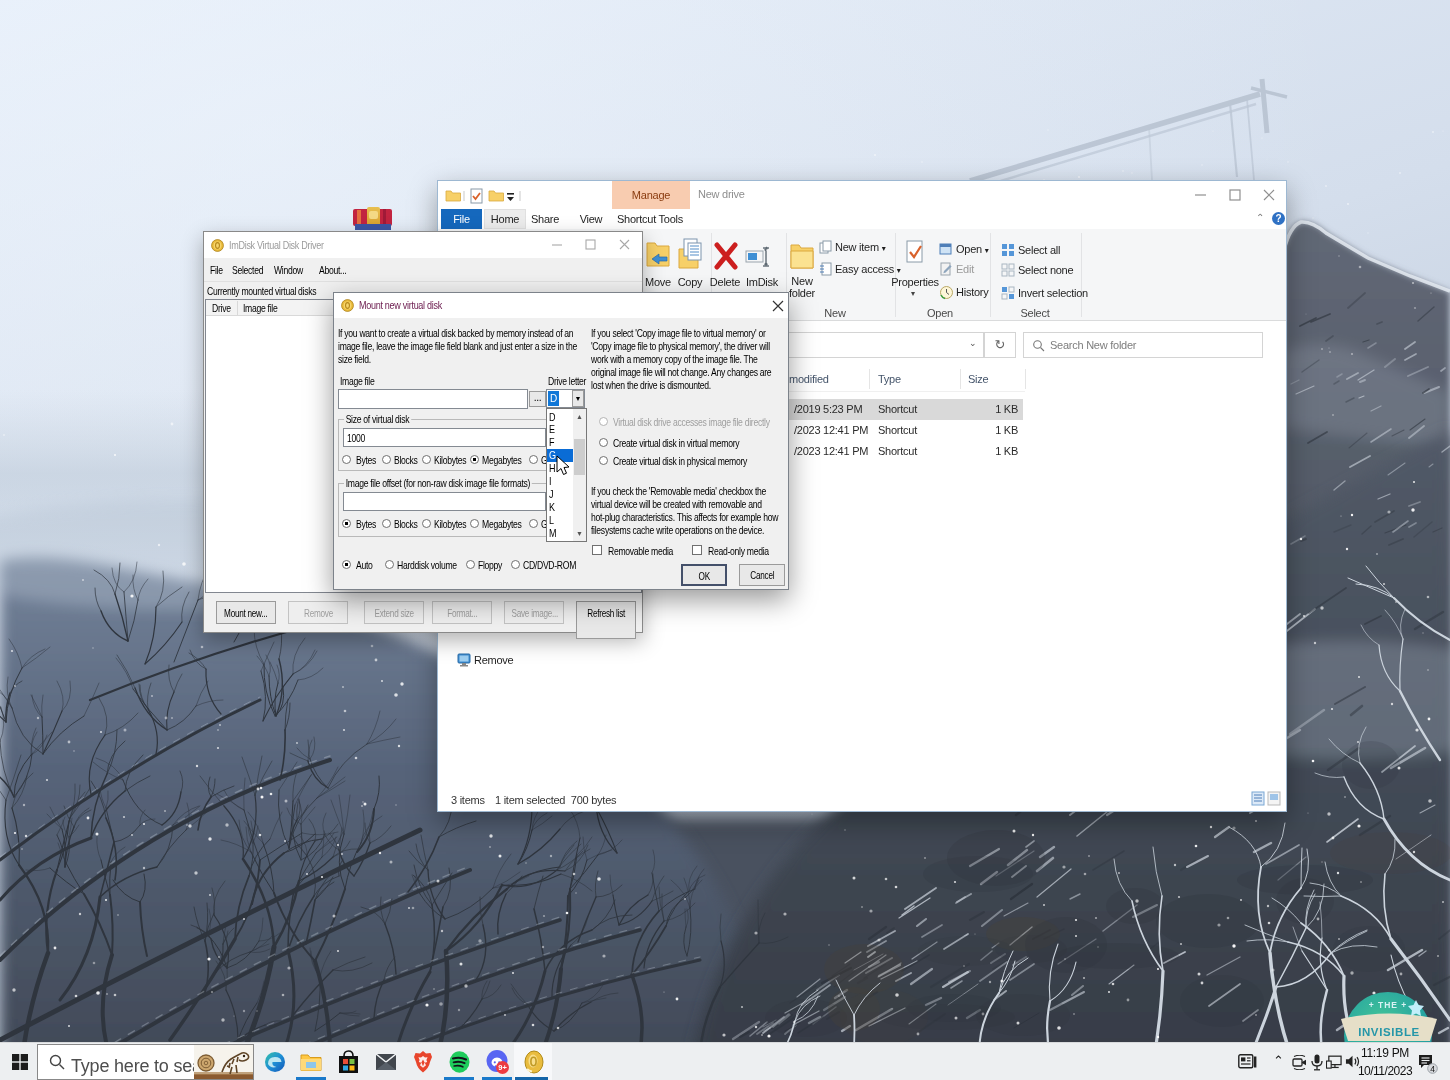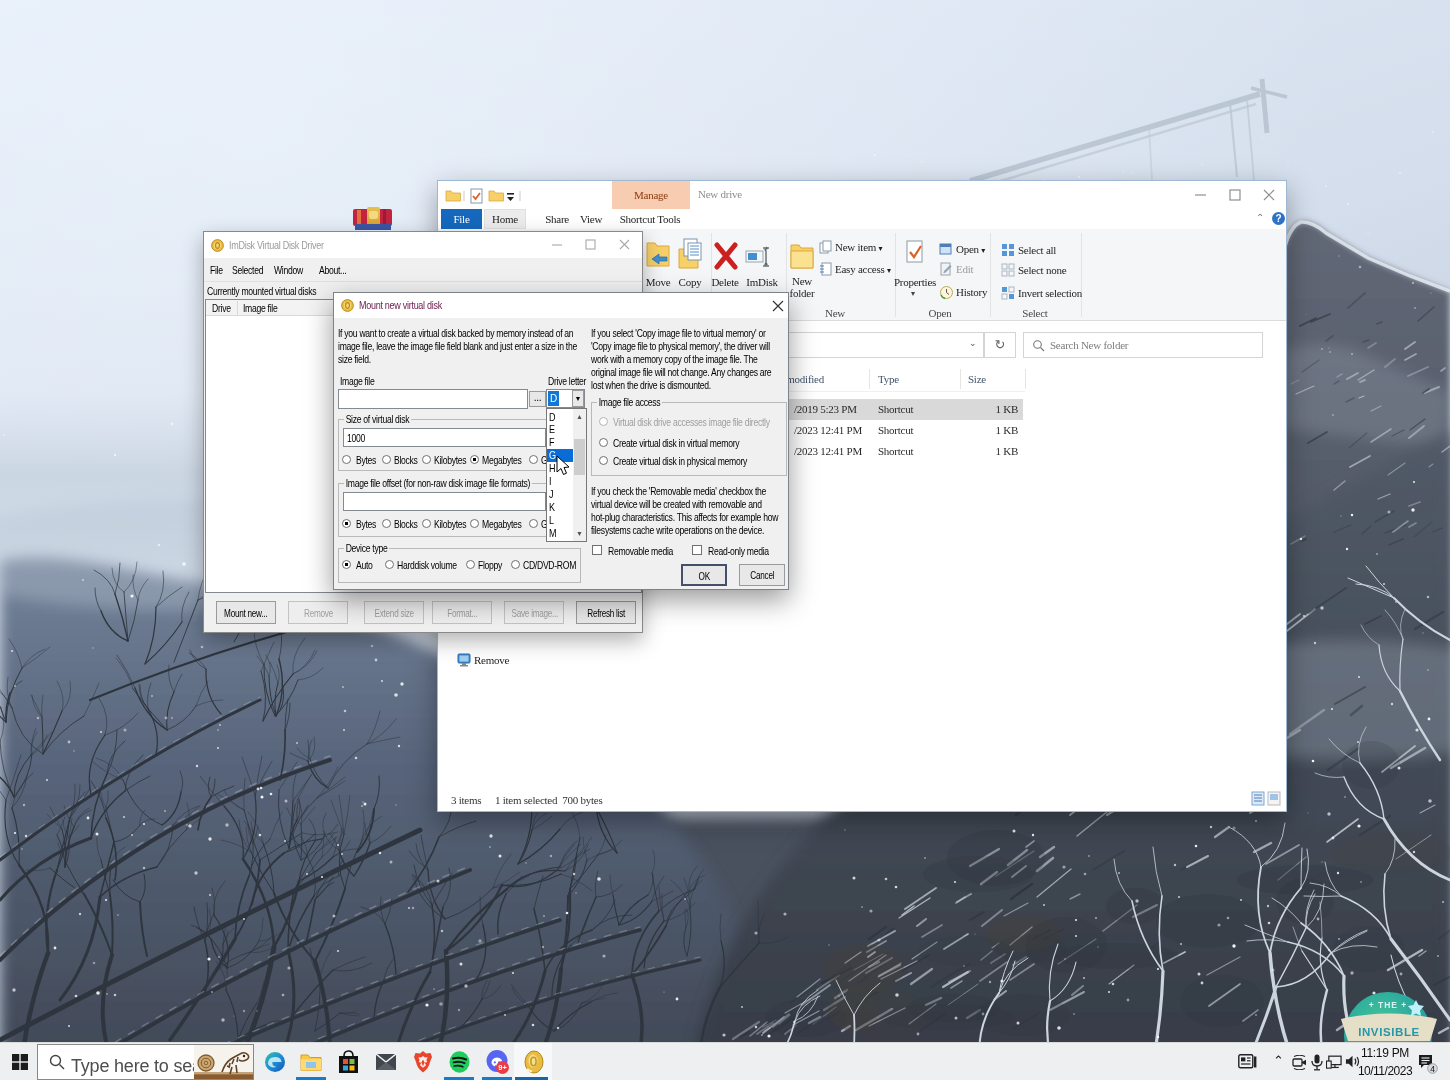--- a/index.html
+++ b/index.html
@@ -1,19 +1,19 @@
 <!DOCTYPE html>
 <html><head><meta charset="utf-8">
 <style>
 html,body{margin:0;padding:0;width:1450px;height:1080px;overflow:hidden;
 font-family:"Liberation Sans",sans-serif;}
 *{box-sizing:border-box;}
 .ab{position:absolute;}
 .w32{font-size:10.5px;line-height:13px;letter-spacing:-0.35px;color:#000;white-space:nowrap;transform:scaleX(0.82);transform-origin:0 0;}
-.seg{font-size:11px;letter-spacing:-0.25px;color:#1f1f1f;white-space:nowrap;font-family:Liberation Serif, serif;}
+.seg{font-size:11px;letter-spacing:-0.25px;color:#1f1f1f;white-space:nowrap;}
 .radio{position:absolute;width:9px;height:9px;border:1px solid #707070;border-radius:50%;background:#fff;}
 .radio.on{background:radial-gradient(circle,#000 0 1.8px,#fff 2px);}
 .radio.dis{border-color:#b4b4b4;}
 .chk{position:absolute;width:10px;height:10px;border:1px solid #707070;background:#fff;}
 .gb{position:absolute;border:1px solid #b9b9b9;}
 .gb>span{position:absolute;top:-7px;left:5px;background:#f0f0f0;padding:0 2px;}
 .btn{position:absolute;background:#e8e8e8;border:1px solid #9a9a9a;color:#000;white-space:nowrap;
 font-size:10.5px;letter-spacing:-0.35px;text-align:center;}
 .btn>i{display:inline-block;font-style:normal;transform:scaleX(0.78);}
 .btn.dis{border-color:#c3c3c3;color:#9f9f9f;background:#eee;}
@@ -1452,21 +1452,21 @@
     <div class="ab seg" style="left:174px;top:0;width:78px;height:28px;background:#f8ccb0;color:#8a3c10;text-align:center;line-height:28px">Manage</div>
     <div class="ab seg" style="left:260px;top:7px;color:#8e8e8e">New drive</div>
     <svg class="ab" style="left:751px;top:0" width="98" height="28" viewBox="0 0 98 28">
       <line x1="6" y1="14" x2="17" y2="14" stroke="#8f8f8f" stroke-width="1.2"></line>
       <rect x="41" y="9" width="10" height="10" fill="none" stroke="#8f8f8f" stroke-width="1.2"></rect>
       <path d="M75,9 l10,10 M85,9 l-10,10" stroke="#8f8f8f" stroke-width="1.2"></path>
     </svg>
     <div class="ab" style="left:0;top:28px;width:848px;height:20px;background:#fff"></div>
     <div class="ab seg" style="left:3px;top:28px;width:41px;height:20px;background:#1568bd;color:#fff;text-align:center;line-height:20px">File</div>
     <div class="ab seg" style="left:46px;top:28px;width:42px;height:20px;background:#ececec;border:1px solid #e0e0e0;text-align:center;line-height:19px">Home</div>
-    <div class="ab seg" style="left:93px;top:28px;width:38px;height:20px;text-align:right;line-height:20px">Share</div>
+    <div class="ab seg" style="left:93px;top:28px;width:38px;height:20px;text-align:left;line-height:20px">Share</div>
     <div class="ab seg" style="left:135px;top:28px;width:36px;height:20px;text-align:center;line-height:20px">View</div>
     <div class="ab seg" style="left:176px;top:28px;width:72px;height:20px;text-align:center;line-height:20px">Shortcut Tools</div>
     <div class="ab" style="left:0;top:48px;width:848px;height:92px;background:#f5f6f7;border-bottom:1px solid #dadbdc"></div>
     <div class="ab" style="left:273px;top:52px;width:1px;height:84px;background:#e2e3e5"></div>
     <div class="ab" style="left:348px;top:52px;width:1px;height:84px;background:#e2e3e5"></div>
     <div class="ab" style="left:457px;top:52px;width:1px;height:84px;background:#e2e3e5"></div>
     <div class="ab" style="left:552px;top:52px;width:1px;height:84px;background:#e2e3e5"></div>
     <div class="ab" style="left:643px;top:52px;width:1px;height:84px;background:#e2e3e5"></div>
     <svg class="ab" style="left:207px;top:58px" width="26" height="32" viewBox="0 0 26 32">
       <path d="M2,4 l8,0 2,3 12,0 0,20 -22,0 Z" fill="#f7d068" stroke="#dba83e"></path>
@@ -1638,21 +1638,21 @@
     <div class="ab" style="left:1px;top:67px;width:437px;height:294px;background:#fff;border:1px solid #828790"></div>
     <div class="ab" style="left:2px;top:68px;width:435px;height:16px;background:#f3f3f3;border-bottom:1px solid #d9d9d9"></div>
     <div class="ab w32" style="left:8px;top:70px">Drive</div>
     <div class="ab" style="left:33px;top:69px;width:1px;height:14px;background:#d9d9d9"></div>
     <div class="ab w32" style="left:39px;top:70px">Image file</div>
     <div class="btn" style="left:12px;top:369px;width:60px;height:23px;line-height:22px"><i>Mount new...</i></div>
     <div class="btn dis" style="left:84px;top:369px;width:60px;height:23px;line-height:22px"><i>Remove</i></div>
     <div class="btn dis" style="left:160px;top:369px;width:60px;height:23px;line-height:22px"><i>Extend size</i></div>
     <div class="btn dis" style="left:228px;top:369px;width:60px;height:23px;line-height:22px"><i>Format...</i></div>
     <div class="btn dis" style="left:300px;top:369px;width:60px;height:23px;line-height:22px"><i>Save image...</i></div>
-    <div class="btn" style="left:372px;top:369px;width:60px;height:23px;line-height:22px"><i>Refresh list</i></div>
+    <div class="btn" style="left:372px;top:369px;width:60px;height:38px;line-height:22px"><i>Refresh list</i></div>
   </div>
 <div class="ab" style="left:333px;top:292px;width:456px;height:298px;background:#f0f0f0;border:1px solid #7c828a;box-shadow:0 10px 26px rgba(0,0,0,0.4)">
     <div class="ab" style="left:0;top:0;width:454px;height:25px;background:#fff"></div>
     <svg class="ab" style="left:7px;top:6px" width="13" height="13" viewBox="0 0 14 14">
       <circle cx="7" cy="7" r="6.4" fill="#e8b93a" stroke="#a97d14" stroke-width="0.8"></circle>
       <circle cx="7" cy="7" r="4.2" fill="#f6d56a"></circle>
       <ellipse cx="7" cy="7" rx="2.1" ry="3.1" fill="none" stroke="#b8891c" stroke-width="1.2"></ellipse>
     </svg>
     <div class="ab w32" style="left:25px;top:6px;font-size:11px;color:#6b1a4e">Mount new virtual disk</div>
     <svg class="ab" style="left:436px;top:5px" width="16" height="16" viewBox="0 0 16 16">
@@ -1689,35 +1689,29 @@
     <div class="radio on" style="left:8px;top:226px"></div>
     <div class="ab w32" style="left:22px;top:225px">Bytes</div>
     <div class="radio" style="left:48px;top:226px"></div>
     <div class="ab w32" style="left:60px;top:225px">Blocks</div>
     <div class="radio" style="left:88px;top:226px"></div>
     <div class="ab w32" style="left:100px;top:225px">Kilobytes</div>
     <div class="radio" style="left:136px;top:226px"></div>
     <div class="ab w32" style="left:148px;top:225px">Megabytes</div>
     <div class="radio" style="left:195px;top:226px"></div>
     <div class="ab w32" style="left:207px;top:225px">G</div>
-    <div class="gb" style="left:4px;top:255px;width:243px;height:35px">
-      <span class="w32">Device type</span>
-    </div>
     <div class="radio on" style="left:8px;top:267px"></div>
     <div class="ab w32" style="left:22px;top:266px">Auto</div>
     <div class="radio" style="left:51px;top:267px"></div>
     <div class="ab w32" style="left:63px;top:266px">Harddisk volume</div>
     <div class="radio" style="left:132px;top:267px"></div>
     <div class="ab w32" style="left:144px;top:266px">Floppy</div>
     <div class="radio" style="left:177px;top:267px"></div>
     <div class="ab w32" style="left:189px;top:266px">CD/DVD-ROM</div>
     <div class="ab w32" style="left:257px;top:34px">If you select 'Copy image file to virtual memory' or<br>'Copy image file to physical memory', the driver will<br>work with a memory copy of the image file. The<br>original image file will not change. Any changes are<br>lost when the drive is dismounted.</div>
-    <div class="gb" style="left:257px;top:109px;width:196px;height:74px">
-      <span class="w32">Image file access</span>
-    </div>
     <div class="radio dis" style="left:265px;top:124px"></div>
     <div class="ab w32" style="left:279px;top:123px;color:#9f9f9f">Virtual disk drive accesses image file directly</div>
     <div class="radio" style="left:265px;top:145px"></div>
     <div class="ab w32" style="left:279px;top:144px">Create virtual disk in virtual memory</div>
     <div class="radio" style="left:265px;top:163px"></div>
     <div class="ab w32" style="left:279px;top:162px">Create virtual disk in physical memory</div>
     <div class="ab w32" style="left:257px;top:192px">If you check the 'Removable media' checkbox the<br>virtual device will be created with removable and<br>hot-plug characteristics. This affects for example how<br>filesystems cache write operations on the device.</div>
     <div class="chk" style="left:258px;top:252px"></div>
     <div class="ab w32" style="left:274px;top:252px">Removable media</div>
     <div class="chk" style="left:358px;top:252px"></div>

